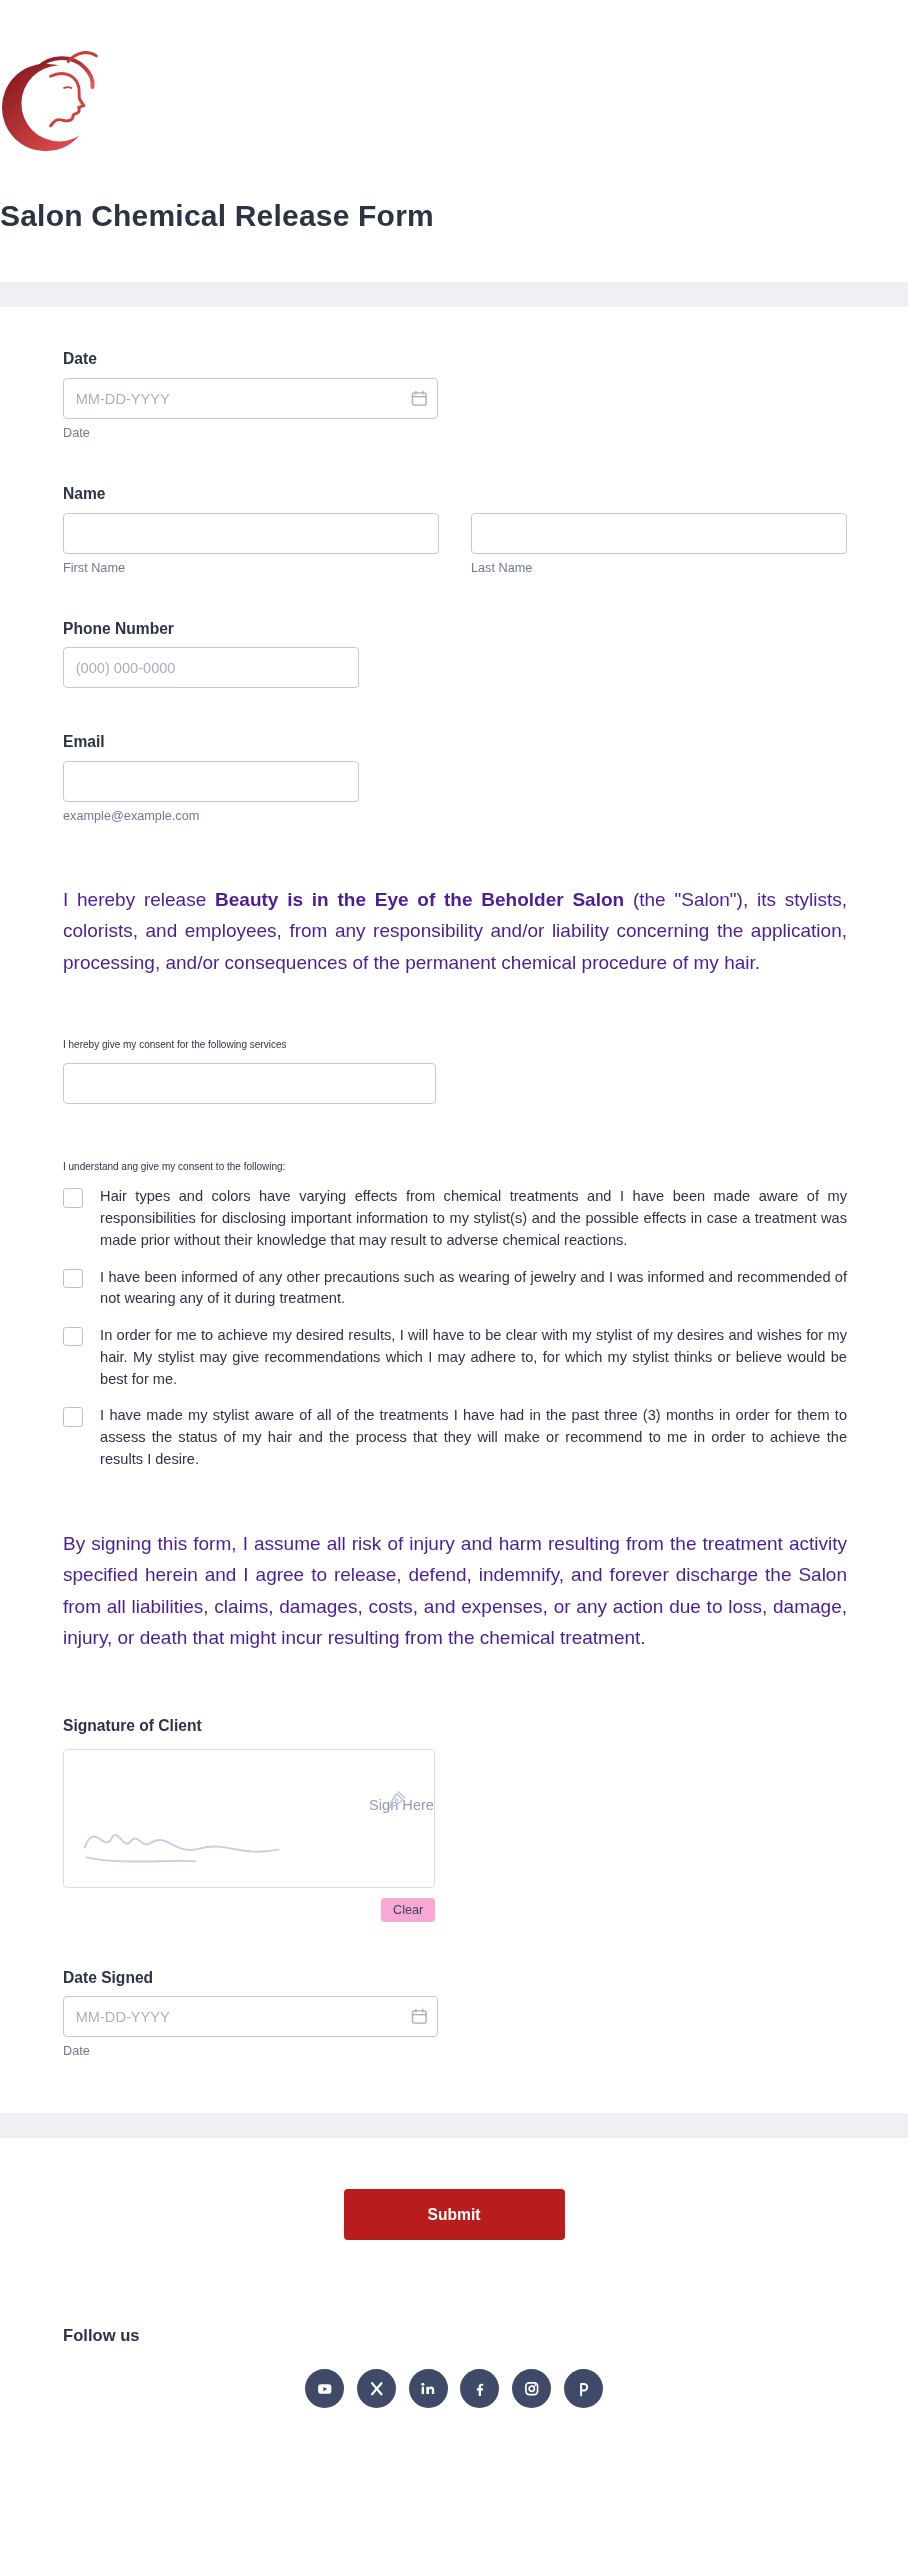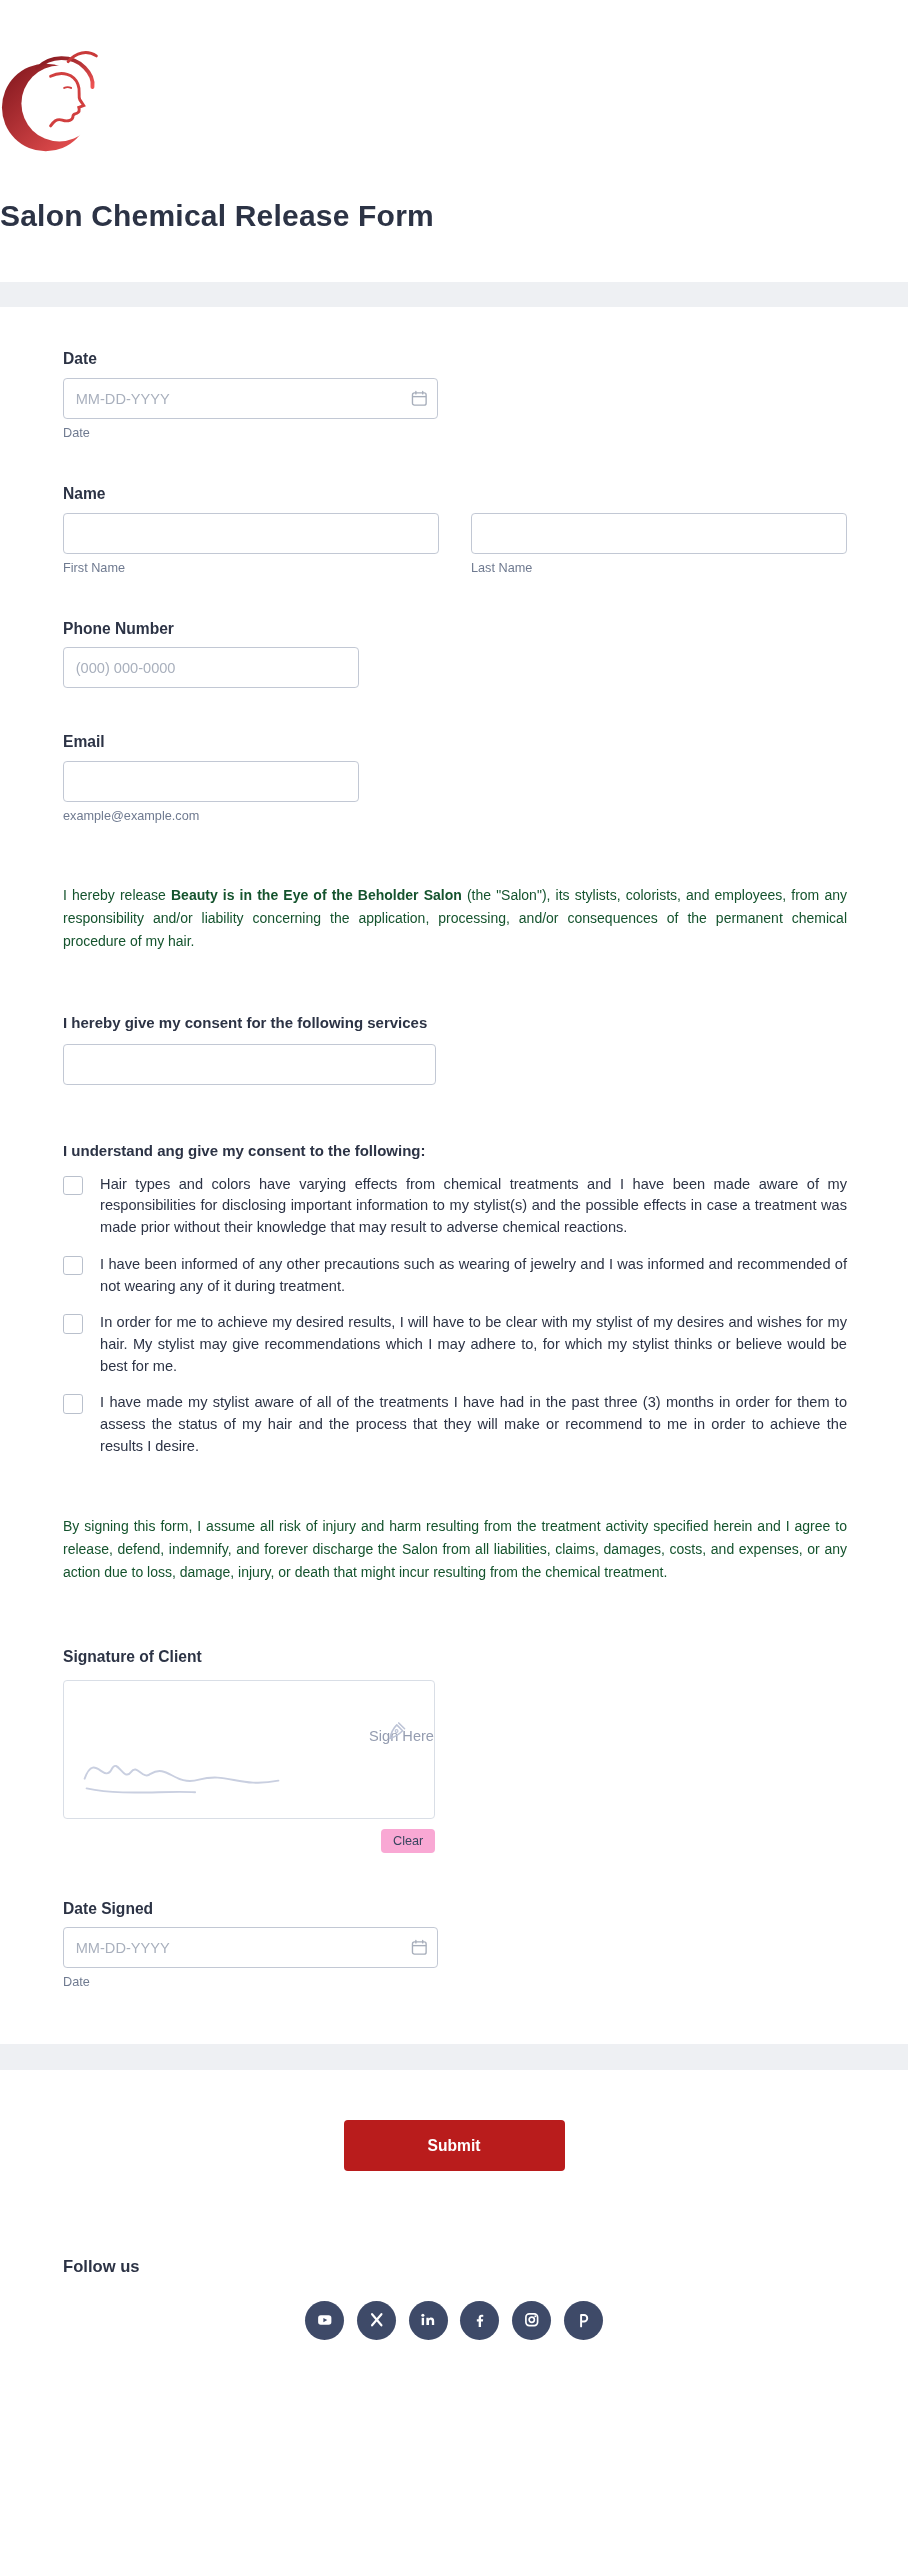--- a/index.html
+++ b/index.html
@@ -33,25 +33,25 @@
   .input::placeholder { color: #a9b0bd; }
   .input-wrap { position: relative; }
   .w-384 { width: 375px; }
   .w-382 { width: 373px; }
   .w-377 { width: 296px; }
   .cal-icon { position: absolute; right: 10.7px; top: 11.7px; line-height: 0; cursor: pointer; }
 
   .name-row { display: flex; gap: 32px; }
   .name-col { flex: 1; }
 
-  .para { font-size: 14px; line-height: 1.65; text-align: justify; color: #14532d; }
+  .para { font-size: 19px; line-height: 1.65; text-align: justify; color: #4c1d95; }
   .para-release { margin: 61px 0 0; }
   .para-liability { margin: 57px 0 0; }
 
-  .section-heading { font-size: 15px; font-weight: 700; margin-bottom: 12.7px; }
+  .section-heading { font-size: 10px; font-weight: 400; margin-bottom: 12.7px; }
   .services-field { margin-top: 61px; }
   .consent-group { margin-top: 57px; }
   .check-row { display: flex; gap: 17.6px; margin-top: 14.6px; cursor: pointer; }
   .checkbox {
     -webkit-appearance: none; appearance: none;
     width: 19.5px; height: 19.5px; flex-shrink: 0; margin-top: 2px;
     border: 1px solid #b9c0cc; border-radius: 2.9px; background: #fff; cursor: pointer;
   }
   .check-text { font-size: 14.6px; line-height: 1.5; text-align: justify; color: #2c3345; }
 

